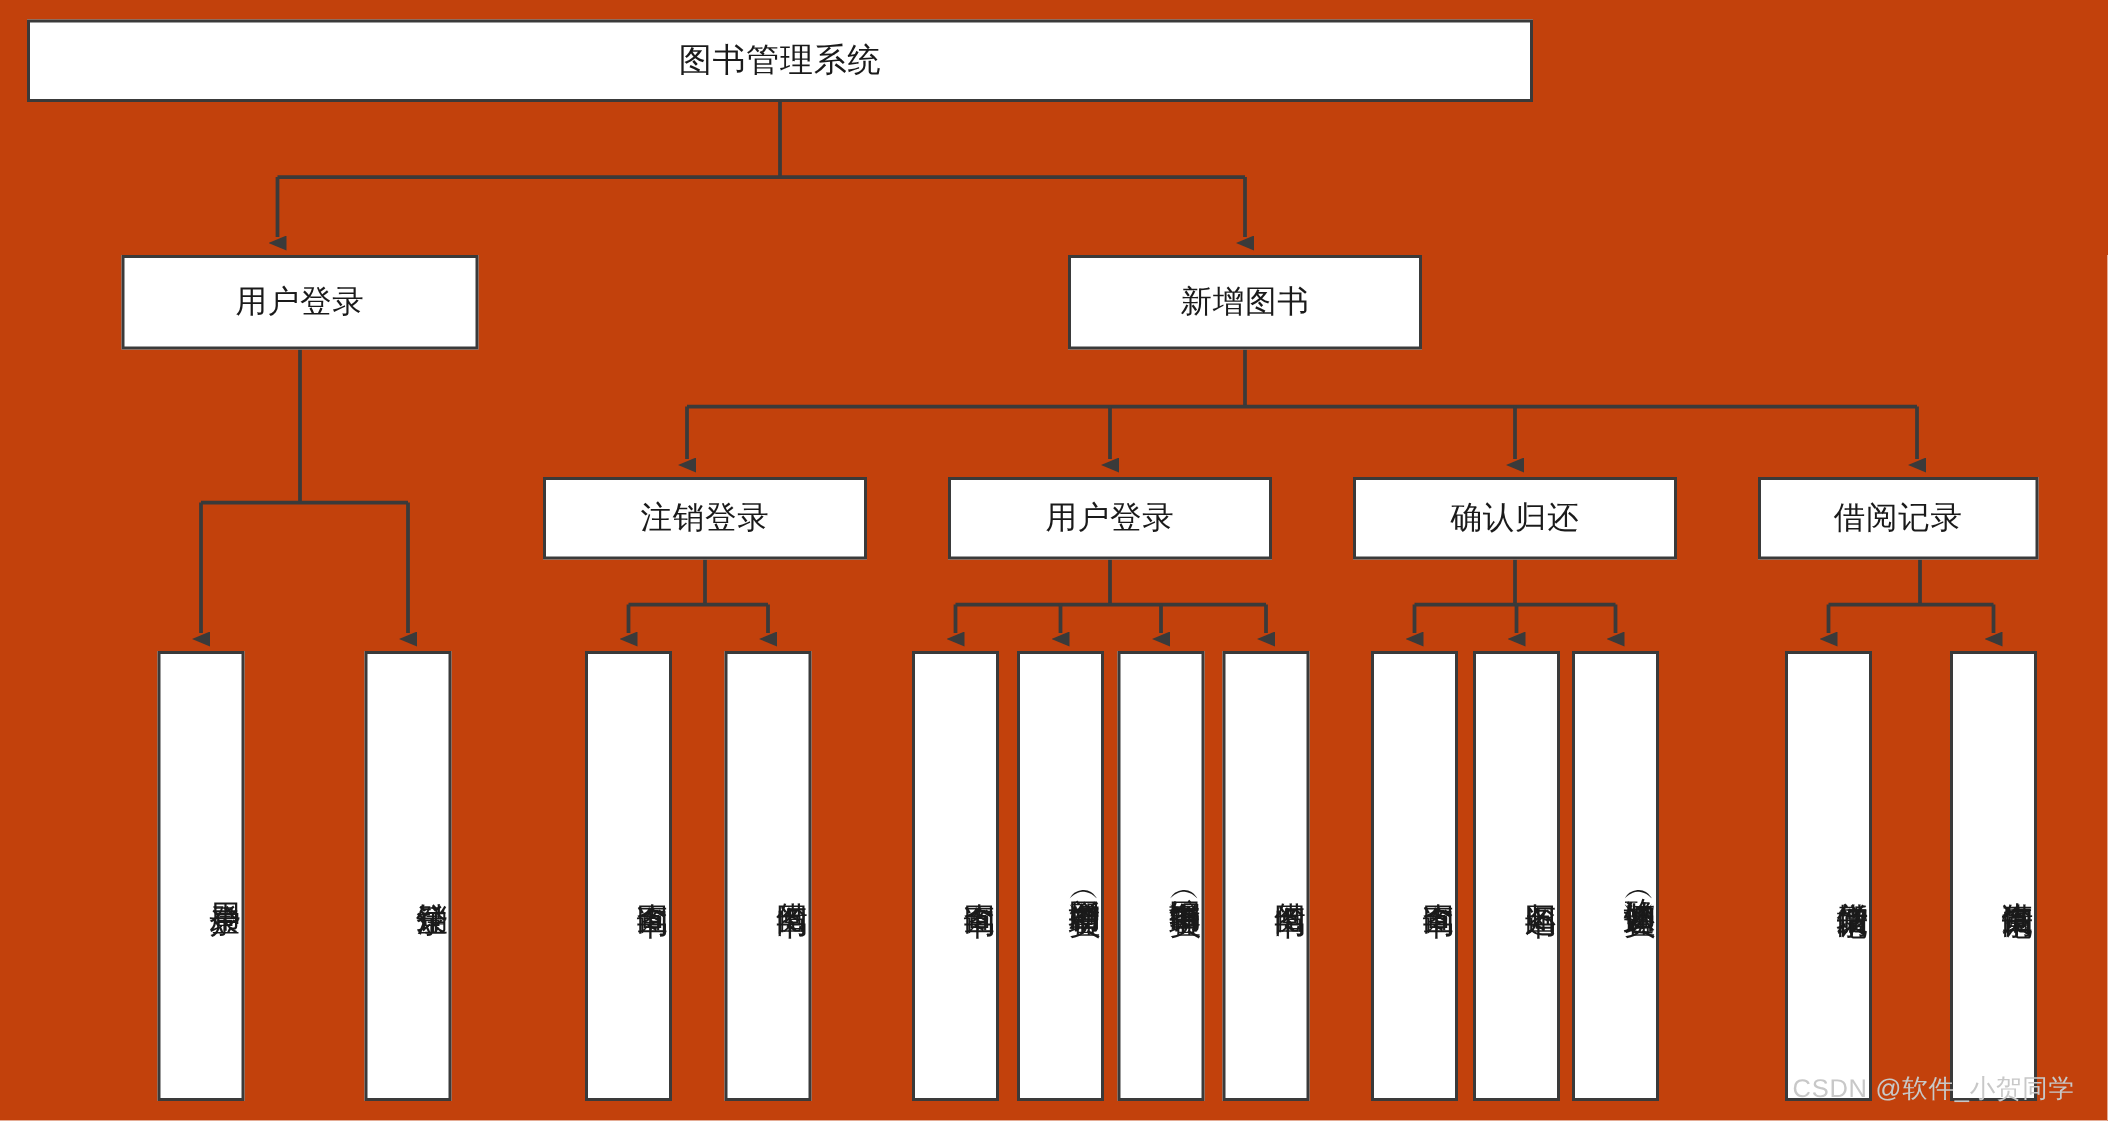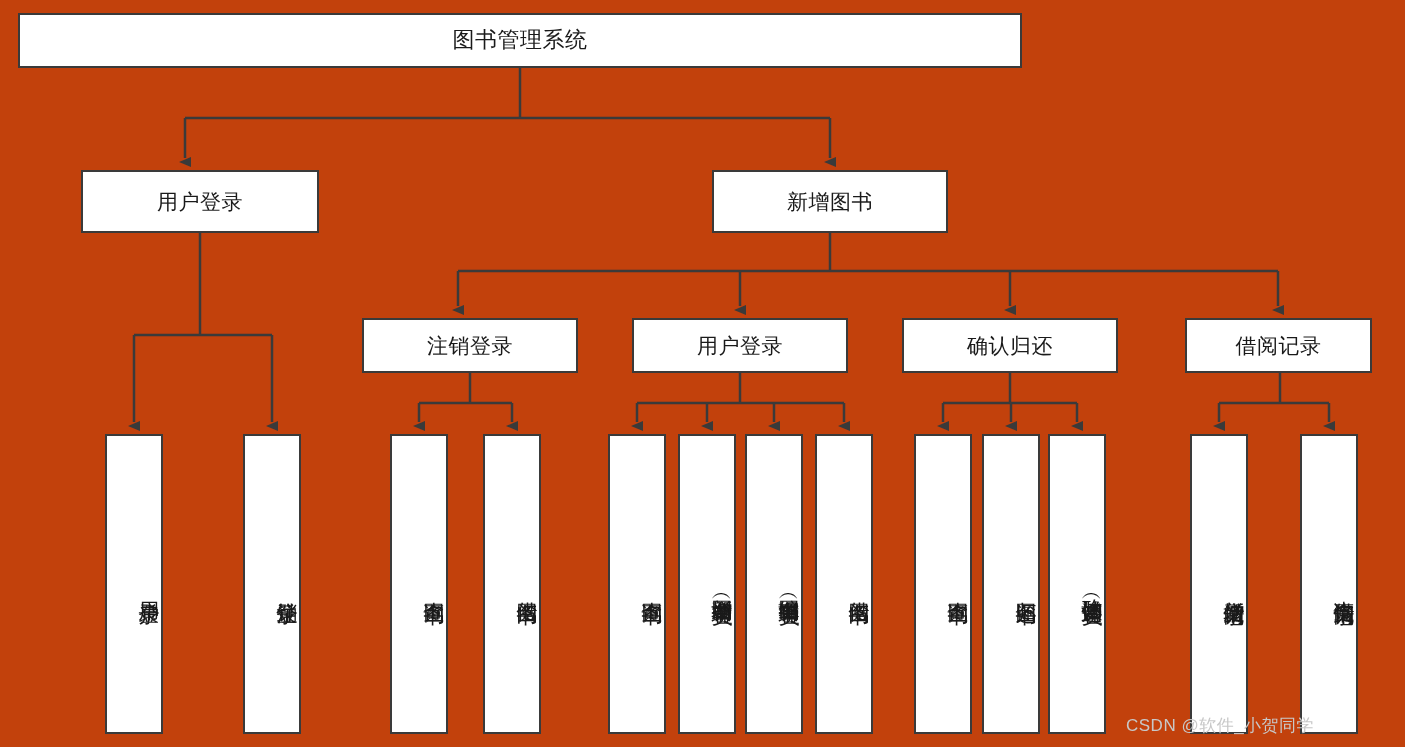--- a/index.html
+++ b/index.html
@@ -121,31 +121,31 @@
   </svg>
 
   <div class="node node-h" id="title-node" style="left: 18px; top: 13px; width: 1004px; height: 55px;">图书管理系统</div>
 
   <div class="node node-h" style="left: 81px; top: 170px; width: 238px; height: 63px;">用户登录</div>
   <div class="node node-h" style="left: 712px; top: 170px; width: 236px; height: 63px;">新增图书</div>
 
   <div class="node node-h" style="left: 362px; top: 318px; width: 216px; height: 55px;">注销登录</div>
   <div class="node node-h" style="left: 632px; top: 318px; width: 216px; height: 55px;">用户登录</div>
   <div class="node node-h" style="left: 902px; top: 318px; width: 216px; height: 55px;">确认归还</div>
-  <div class="node node-h" style="left: 1172px; top: 318px; width: 187px; height: 55px; margin-left: 13px;">借阅记录</div>
+  <div class="node node-h" style="left: 1172px; top: 318px; width: 187px; height: 55px;">借阅记录</div>
 
   <div class="node node-v" style="left: 105px; top: 434px; width: 58px; height: 300px;">用户登录</div>
   <div class="node node-v" style="left: 243px; top: 434px; width: 58px; height: 300px;">注销登录</div>
   <div class="node node-v" style="left: 390px; top: 434px; width: 58px; height: 300px;">查询图书</div>
   <div class="node node-v" style="left: 483px; top: 434px; width: 58px; height: 300px;">借阅图书</div>
   <div class="node node-v" style="left: 608px; top: 434px; width: 58px; height: 300px;">查询图书</div>
   <div class="node node-v top-align" style="left: 678px; top: 434px; width: 58px; height: 300px;">新增图书（管理员）</div>
   <div class="node node-v top-align" style="left: 745px; top: 434px; width: 58px; height: 300px;">编辑图书（管理员）</div>
   <div class="node node-v" style="left: 815px; top: 434px; width: 58px; height: 300px;">借阅图书</div>
   <div class="node node-v" style="left: 914px; top: 434px; width: 58px; height: 300px;">查询图书</div>
   <div class="node node-v" style="left: 982px; top: 434px; width: 58px; height: 300px;">归还图书</div>
   <div class="node node-v top-align" style="left: 1048px; top: 434px; width: 58px; height: 300px;">确认归还（管理员）</div>
   <div class="node node-v" style="left: 1190px; top: 434px; width: 58px; height: 300px;">新增借阅记录</div>
   <div class="node node-v" style="left: 1300px; top: 434px; width: 58px; height: 300px;">查询借阅记录</div>
 
-  <div class="watermark" style="left:1126px; top:714px;text-align:center;">CSDN @软件_小贺同学</div>
+  <div class="watermark" style="left:1195px; top:714px;text-align:center;">CSDN @软件_小贺同学</div>
 
 </div>
 
 </body></html>

